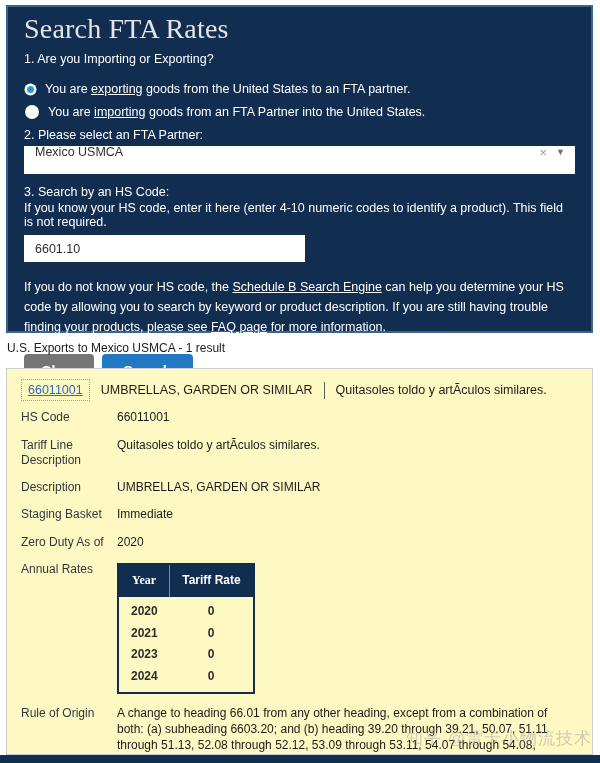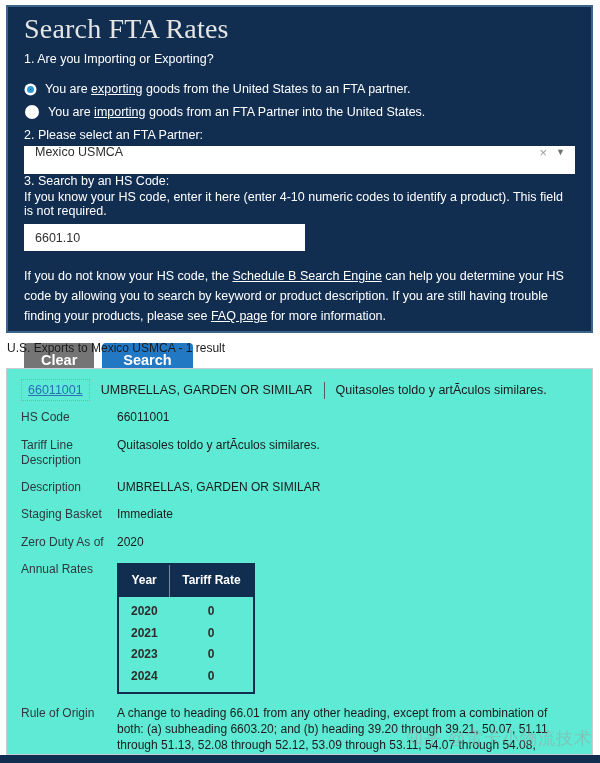--- a/index.html
+++ b/index.html
@@ -63,20 +63,21 @@
   .q2 { margin-top: 6px; margin-bottom: 4px; }
   .select-box {
     background: #ffffff;
     height: 28px;
     display: flex;
     align-items: center;
     justify-content: space-between;
     padding: 0 10px 16px 11px;
     font-size: 12.5px;
     color: #2f2f2f;
+    margin-bottom: 11px;
     cursor: pointer;
   }
   .select-icons { display: flex; align-items: center; gap: 9px; }
   .x-icon { color: #9b9b9b; font-size: 13px; line-height: 1; }
   .caret-icon { color: #6e6e6e; font-size: 9px; line-height: 1; }
   .q3-help {
     color: #ffffff;
     font-size: 12.5px;
     margin: 2px 0 6px 0;
   }
@@ -120,21 +121,21 @@
     position: absolute;
     top: 341px; left: 7px;
     font-size: 12px;
     color: #1b1b1b;
   }
   .card {
     position: absolute;
     top: 368px; left: 6px;
     width: 587px; height: 387px;
     border: 1px solid #c9cdd1;
-    background: #5eead4;
+    background: #fef9c3;
     padding: 6px 29px 0 14px;
     overflow: hidden;
   }
   .card-header {
     display: flex;
     align-items: center;
     gap: 11px;
     padding: 4px 0 9px 0;
     font-size: 12.5px;
     color: #1b1b1b;
@@ -172,21 +173,21 @@
     margin-top: 1px;
   }
   .rates-table th {
     background: #112e51;
     color: #ffffff;
     font-size: 12px;
     font-weight: bold;
     padding: 8px 12px;
     text-align: center;
   }
-  .rates-table th:first-child { border-right: 1px solid rgba(255,255,255,0.45); }
+  .rates-table th:first-child { border-right: 1px solid rgba(255,255,255,0.45); font-family: Liberation Serif, serif; }
   .rates-table td {
     font-size: 12px;
     font-weight: bold;
     color: #2d2d2d;
     text-align: center;
     padding: 3px 12px;
   }
   .rates-table tbody tr:first-child td { padding-top: 7px; }
   .rates-table tbody tr:last-child td { padding-bottom: 8px; }
 

